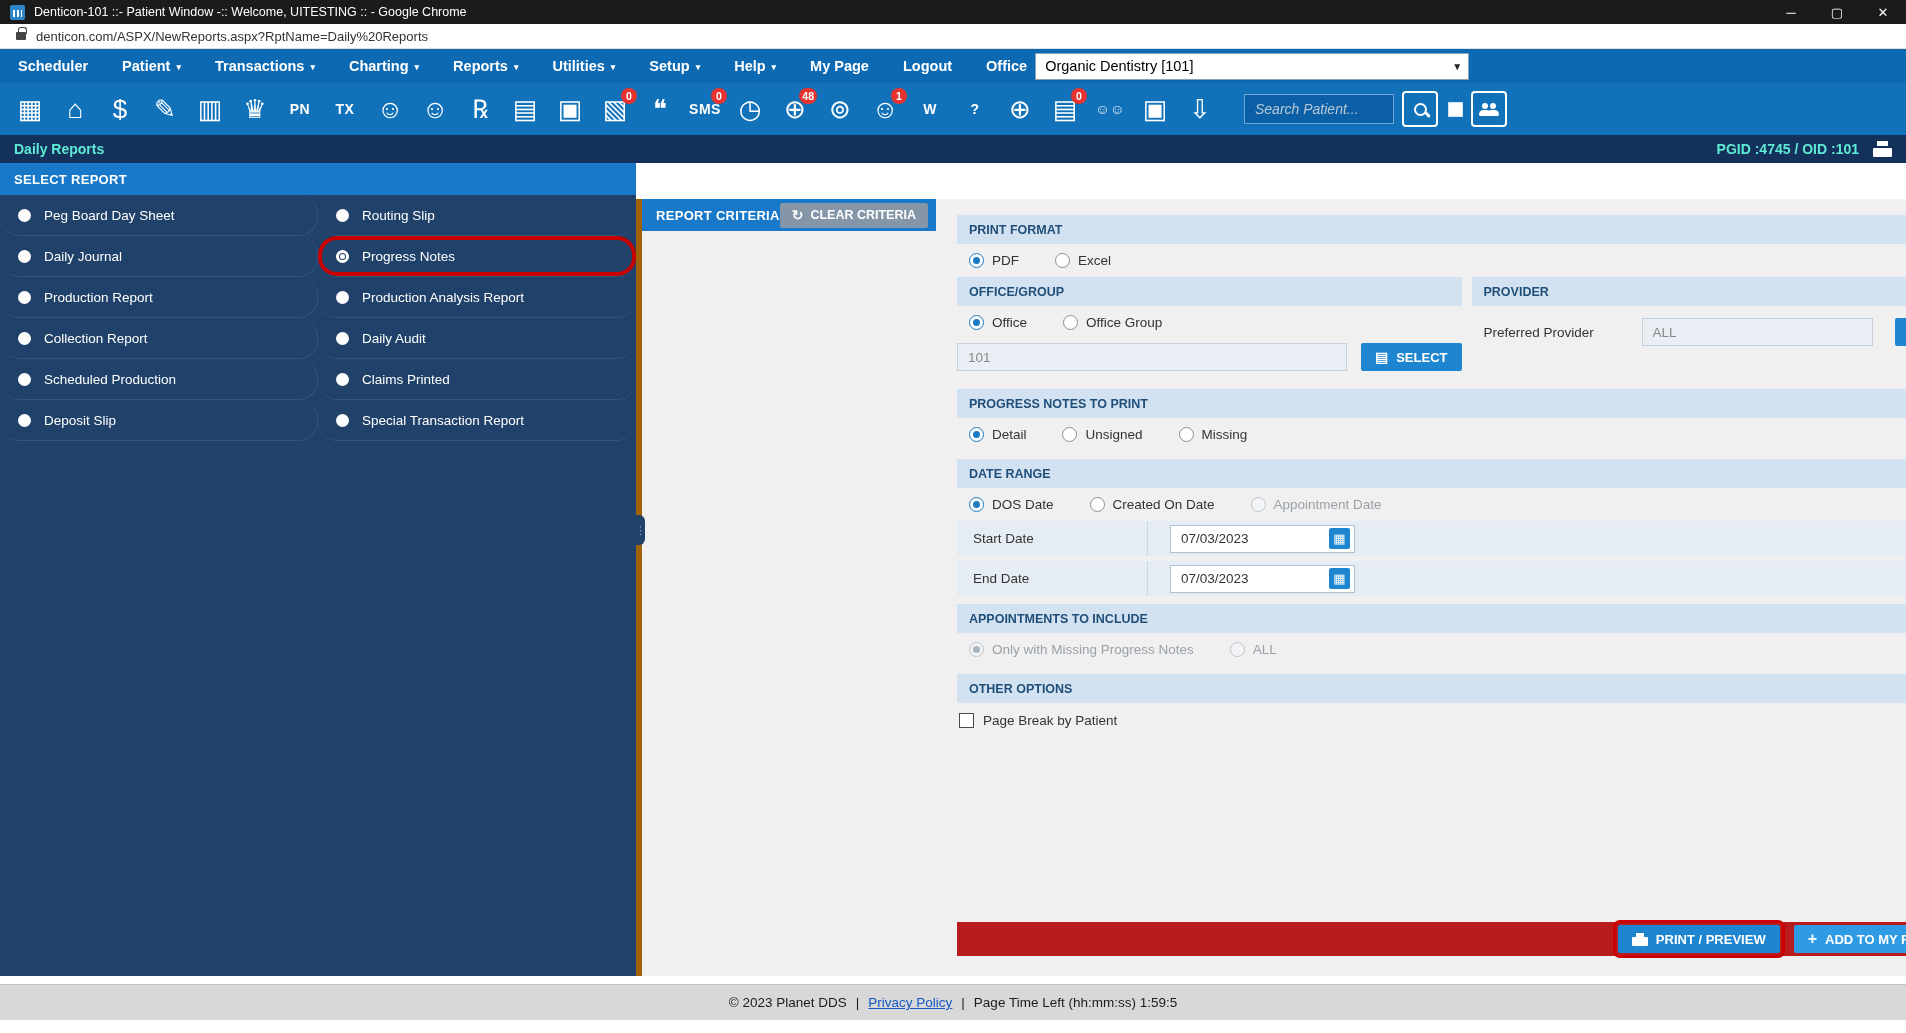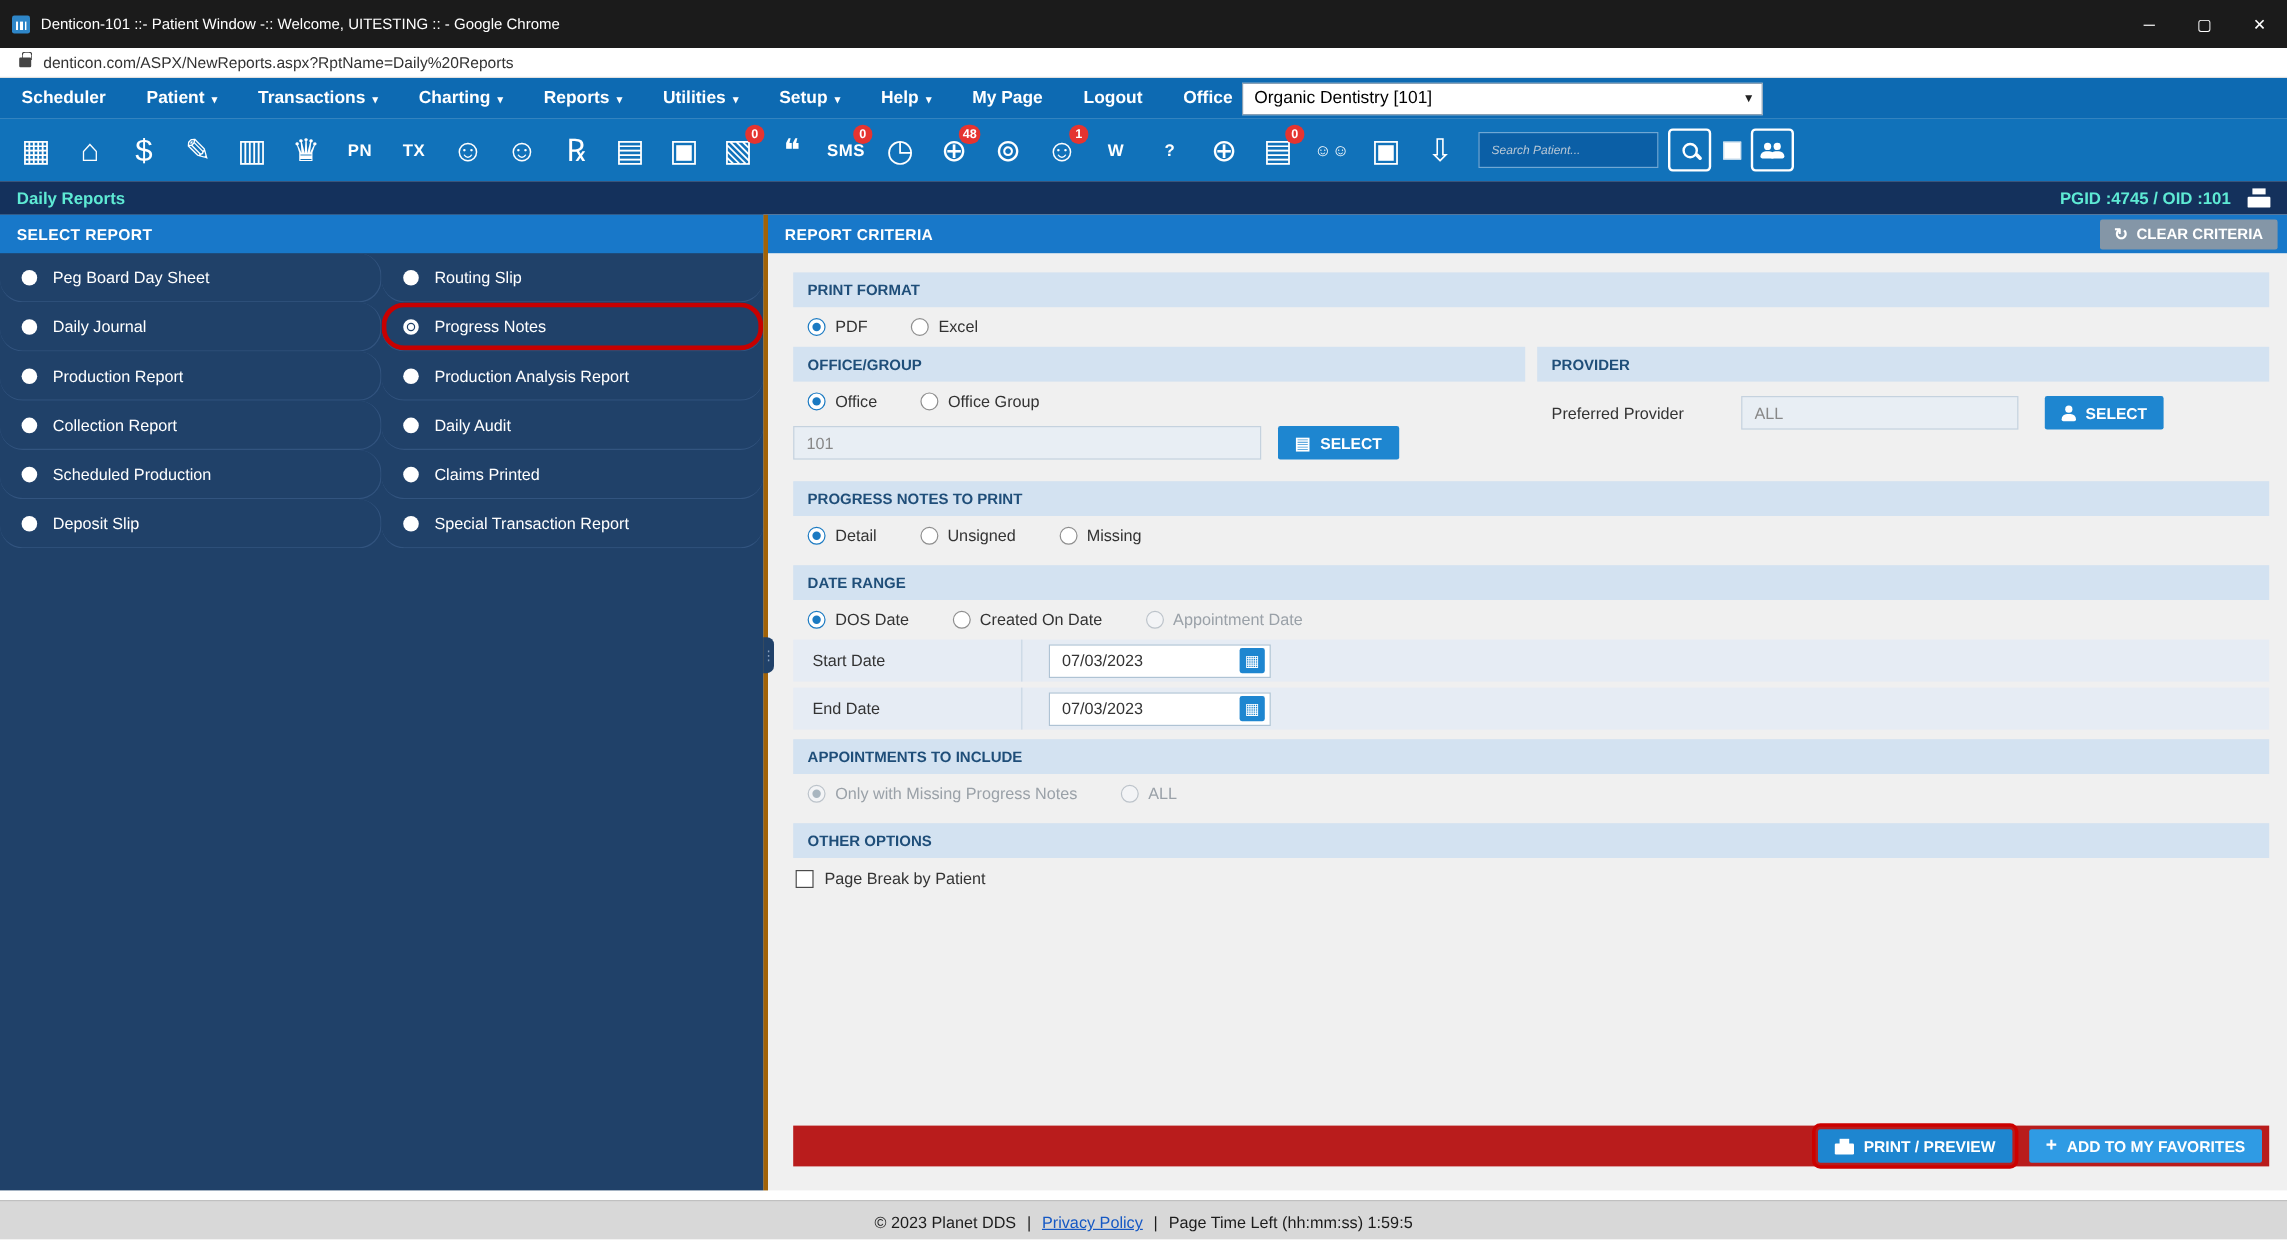--- a/index.html
+++ b/index.html
@@ -1,20 +1,20 @@
 <!DOCTYPE html>
 <html><head>
 <meta charset="utf-8">
 <style>
   * { box-sizing: border-box; margin: 0; padding: 0; }
   body { background: #fff; font-family: "Liberation Sans", sans-serif; }
   .screen { position: relative; width: 1906px; height: 1033px; background: #fff; overflow: hidden; }
 
   
-  .titlebar { height: 40px; background: #1b1b1b; color: #fff; display: flex; align-items: center; gap: 9px; padding-left: 10px; font-size: 12.5px; }
+  .titlebar { height: 24px; background: #1b1b1b; color: #fff; display: flex; align-items: center; gap: 9px; padding-left: 10px; font-size: 12.5px; }
   .app-ico { width: 15px; height: 15px; background: #2e86c8; border-radius: 2px; position: relative; flex: none; }
   .app-ico:after { content: ''; position: absolute; left: 3px; right: 3px; top: 5px; bottom: 3px;
     background: repeating-linear-gradient(90deg, #fff 0 2px, transparent 2px 4px); }
   .win-controls { margin-left: auto; display: flex; height: 100%; }
   .wc { width: 46px; display: flex; align-items: center; justify-content: center; font-size: 13px; cursor: pointer; }
 
   
   .urlbar { height: 25px; background: #fff; border-bottom: 1px solid #e0e0e0; display: flex; align-items: center; padding: 0 16px; font-size: 13px; color: #333; }
   .lock { width: 10px; height: 8px; background: #444; border-radius: 1px; position: relative; margin-right: 10px; flex: none; }
   .lock:before { content: ''; position: absolute; top: -5px; left: 1.5px; width: 7px; height: 6px; border: 1.5px solid #444; border-bottom: none; border-radius: 3px 3px 0 0; }
@@ -28,21 +28,21 @@
   .office-select { margin-left: 8px; width: 434px; height: 27px; background: #fff; color: #000; display: flex; align-items: center; padding: 0 6px 0 9px; font-size: 14.5px; border: 1px solid #89a0b5; cursor: pointer; }
   .sel-arrow { margin-left: auto; font-size: 10px; color: #222; }
 
   
   .iconbar { height: 52px; background: #1172ba; display: flex; align-items: center; padding: 0 12px; }
   .tb-icons { display: flex; align-items: center; gap: 9px; }
   .tb-ico { width: 36px; height: 40px; position: relative; display: flex; align-items: center; justify-content: center; color: #fff; cursor: pointer; flex: none; }
   .tb-ico .g { font-size: 26px; line-height: 1; }
   .tb-ico.txt .g { font-size: 14px; font-weight: bold; letter-spacing: .5px; }
   .badge { position: absolute; top: -1px; right: -4px; min-width: 16px; height: 16px; padding: 0 3px; border-radius: 8px; background: #e53430; color: #fff; font-size: 10.5px; font-weight: bold; display: flex; align-items: center; justify-content: center; }
-  .search-input { margin-left: 14px; width: 150px; height: 30px; background: #0b5fa6; border: 1px solid #6fa7d4; color: #7dd3fc; padding: 0 10px; font-size: 10px; font-family: "Liberation Sans", sans-serif; }
+  .search-input { margin-left: 26px; width: 150px; height: 30px; background: #0b5fa6; border: 1px solid #6fa7d4; color: #7dd3fc; padding: 0 10px; font-size: 14px; font-family: "Liberation Sans", sans-serif; }
   .search-input::placeholder { color: #b9c8d6; font-style: italic; }
   .tb-btn { width: 36px; height: 36px; border: 2px solid #fff; border-radius: 4px; display: flex; align-items: center; justify-content: center; margin-left: 8px; cursor: pointer; flex: none; }
   .mag { width: 13px; height: 13px; border: 2.5px solid #fff; border-radius: 50%; position: relative; }
   .mag:after { content: ''; position: absolute; width: 7px; height: 2.5px; background: #fff; right: -6px; bottom: -2px; transform: rotate(45deg); border-radius: 2px; }
   .tb-cb { width: 15px; height: 15px; background: #fff; border: 1px solid #cfe0ee; margin-left: 10px; cursor: pointer; flex: none; }
   .ico-user { display: inline-block; width: 12px; height: 13px; position: relative; }
   .ico-user:before { content: ''; position: absolute; top: 0; left: 3px; width: 6px; height: 6px; border-radius: 50%; background: #fff; }
   .ico-user:after { content: ''; position: absolute; bottom: 0; left: 0; width: 12px; height: 6px; border-radius: 6px 6px 2px 2px; background: #fff; }
   .ppl { display: flex; }
   .ppl .ico-user + .ico-user { margin-left: -4px; }
@@ -67,21 +67,21 @@
   .rep-col { width: 50%; }
   .rep-item { height: 41px; display: flex; align-items: center; gap: 13px; padding: 0 18px; border-bottom: 1px solid #32547f; color: #fff; font-size: 13.5px; cursor: pointer; border-radius: 19px; }
   .col-a .rep-item { border-right: 1px solid #32547f; }
   .lp-rb { width: 13px; height: 13px; border-radius: 50%; background: #fff; position: relative; flex: none; }
   .rep-item.on .lp-rb { background: transparent; border: 3px solid #fff; }
   .rep-item.on .lp-rb:after { content: ''; position: absolute; inset: 1px; border-radius: 50%; background: #fff; }
   .rep-item.hl { box-shadow: inset 0 0 0 4px #c70000; }
   .split-handle { position: absolute; right: -9px; top: 352px; width: 9px; height: 30px; background: #204169; border-radius: 0 6px 6px 0; display: flex; align-items: center; justify-content: center; color: #8aa2c0; font-size: 11px; z-index: 5; cursor: col-resize; }
 
   
-  .right-panel { flex: 1; background: #f0f0f0; display: flex; flex-direction: column; border-left: 4px solid #a16207; }
+  .right-panel { flex: 1; background: #f0f0f0; display: flex; flex-direction: row; border-left: 6px solid #a16207; margin-top: 36px; }
   .crit-head { justify-content: space-between; padding-right: 8px; }
   .btn-clear { height: 25px; background: #8496a7; display: flex; align-items: center; gap: 7px; padding: 0 12px; color: #fff; font-weight: bold; font-size: 12.5px; border: none; border-radius: 2px; cursor: pointer; font-family: "Liberation Sans", sans-serif; }
   .btn-clear .rot { font-size: 14px; }
   .crit-body { flex: 1; padding: 16px 15px 0 21px; position: relative; }
   .band-lt { height: 29px; background: #d3e2f1; color: #1f4e79; font-weight: bold; font-size: 12.5px; display: flex; align-items: center; padding: 0 12px; margin-top: 8px; }
   .band-lt.first, .two-col .band-lt { margin-top: 0; }
   .opt-row { display: flex; align-items: center; gap: 36px; padding: 9px 12px; }
   .opt { display: flex; align-items: center; gap: 8px; cursor: pointer; font-size: 13.5px; color: #333; white-space: nowrap; }
   .opt.dis { color: #9aa1a8; cursor: default; }
   .rb { width: 15px; height: 15px; border: 1px solid #8e8e8e; border-radius: 50%; background: #fff; position: relative; flex: none; }

